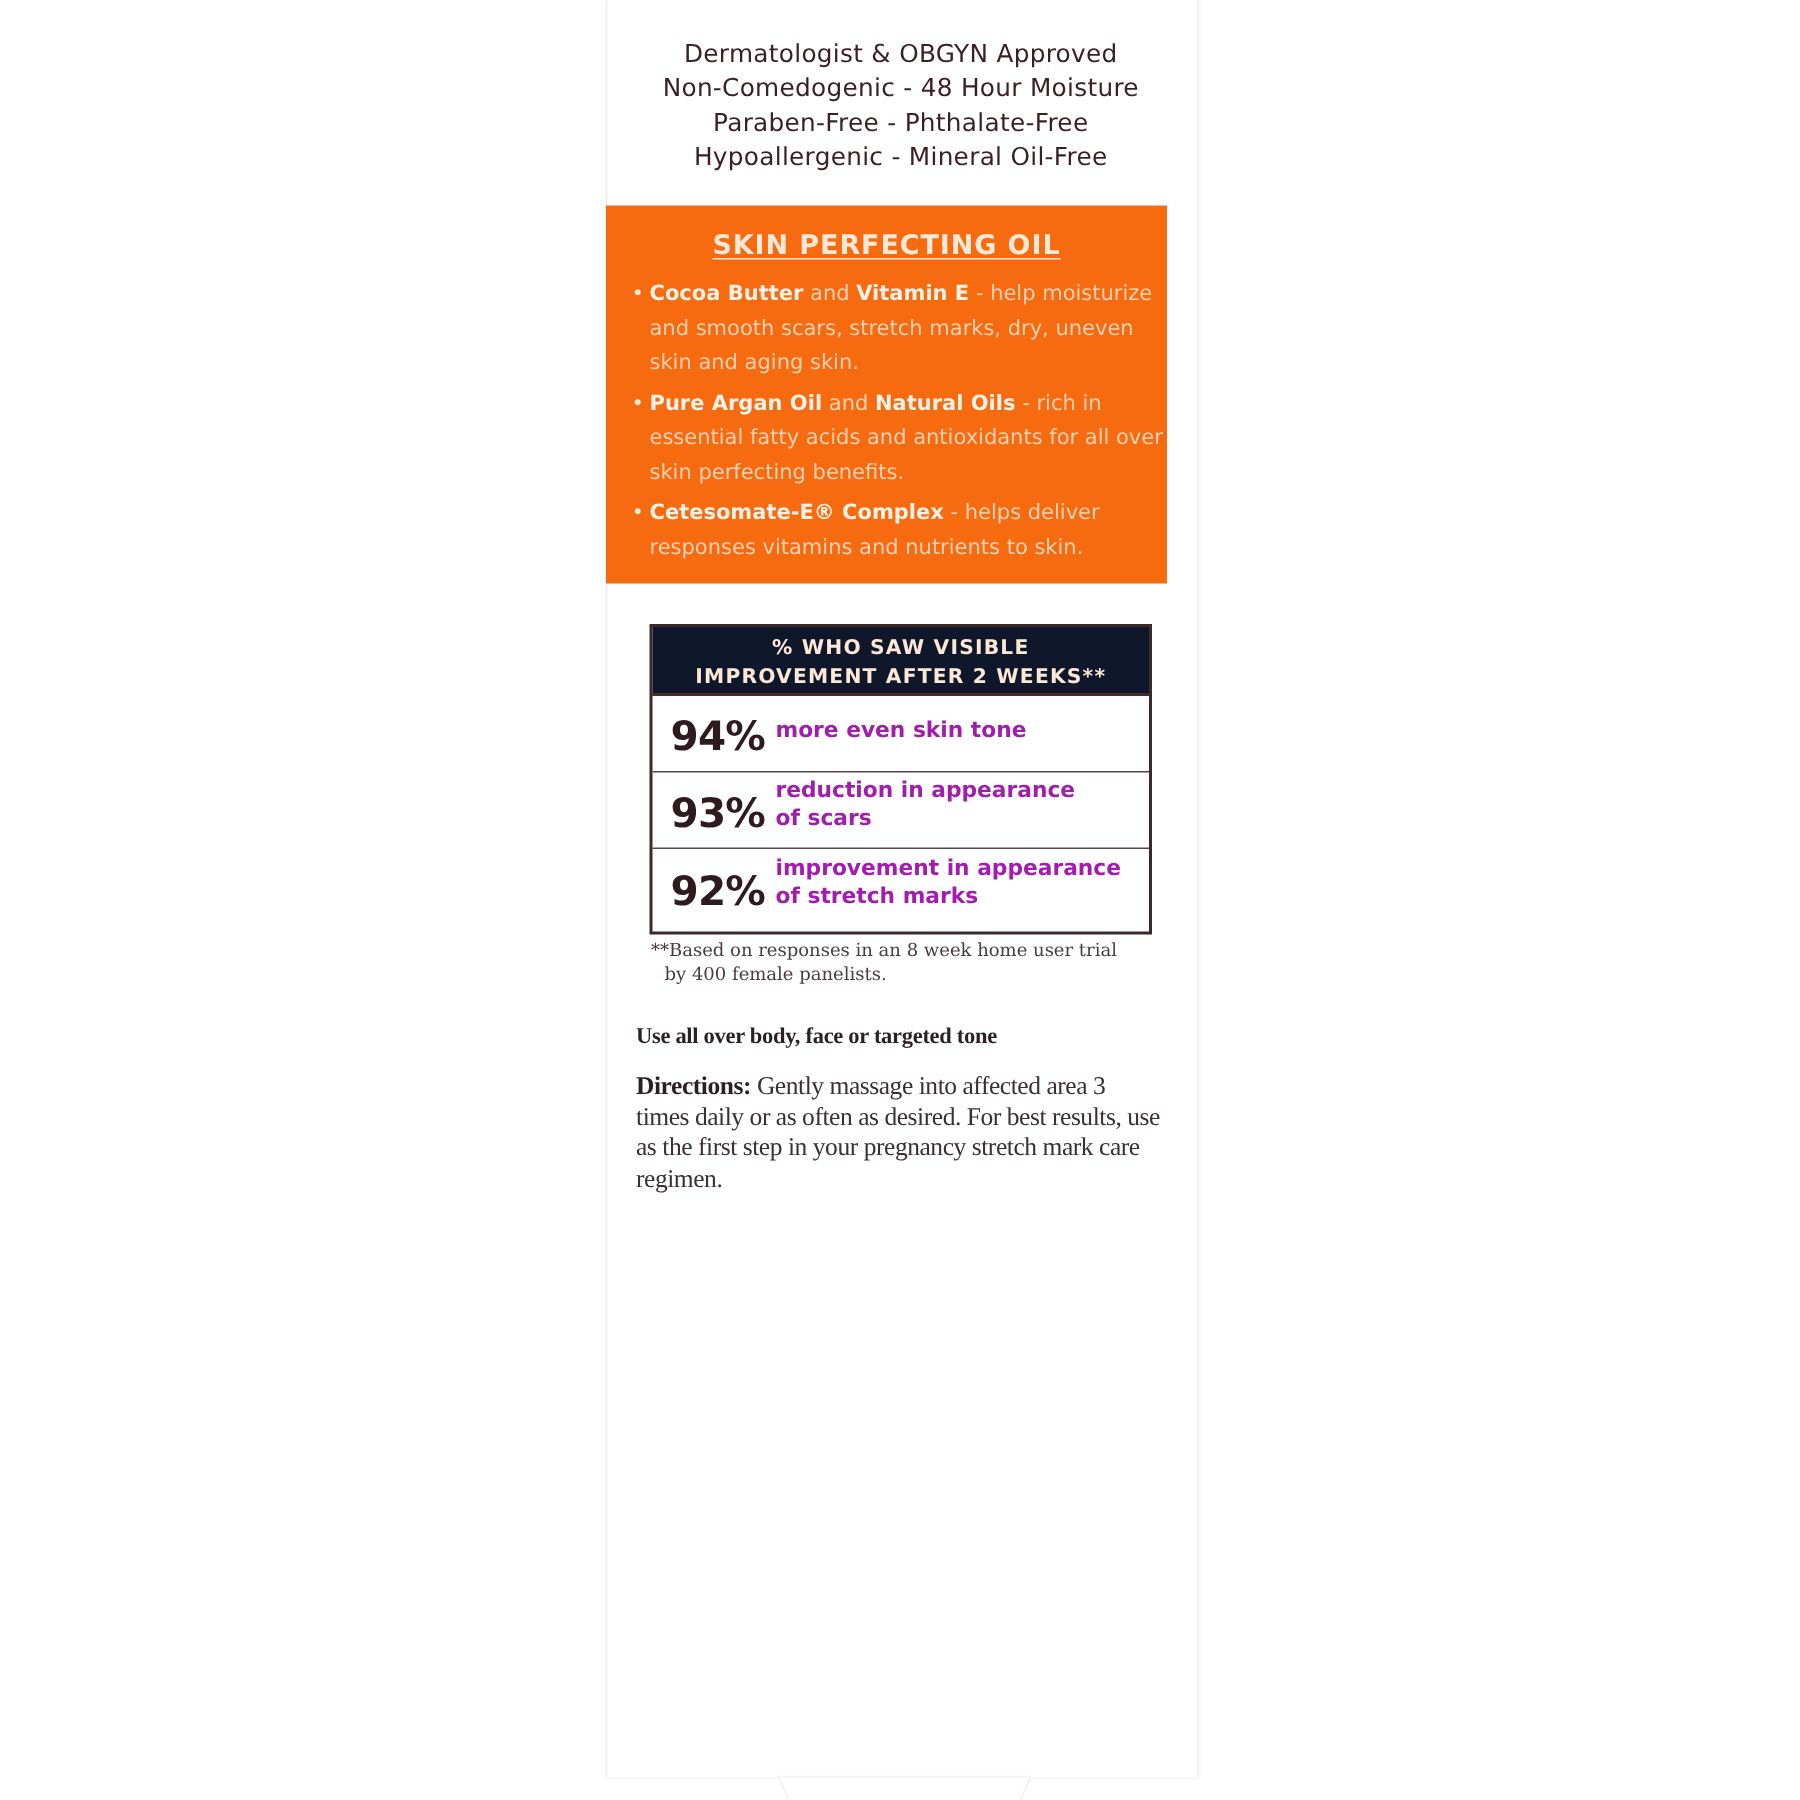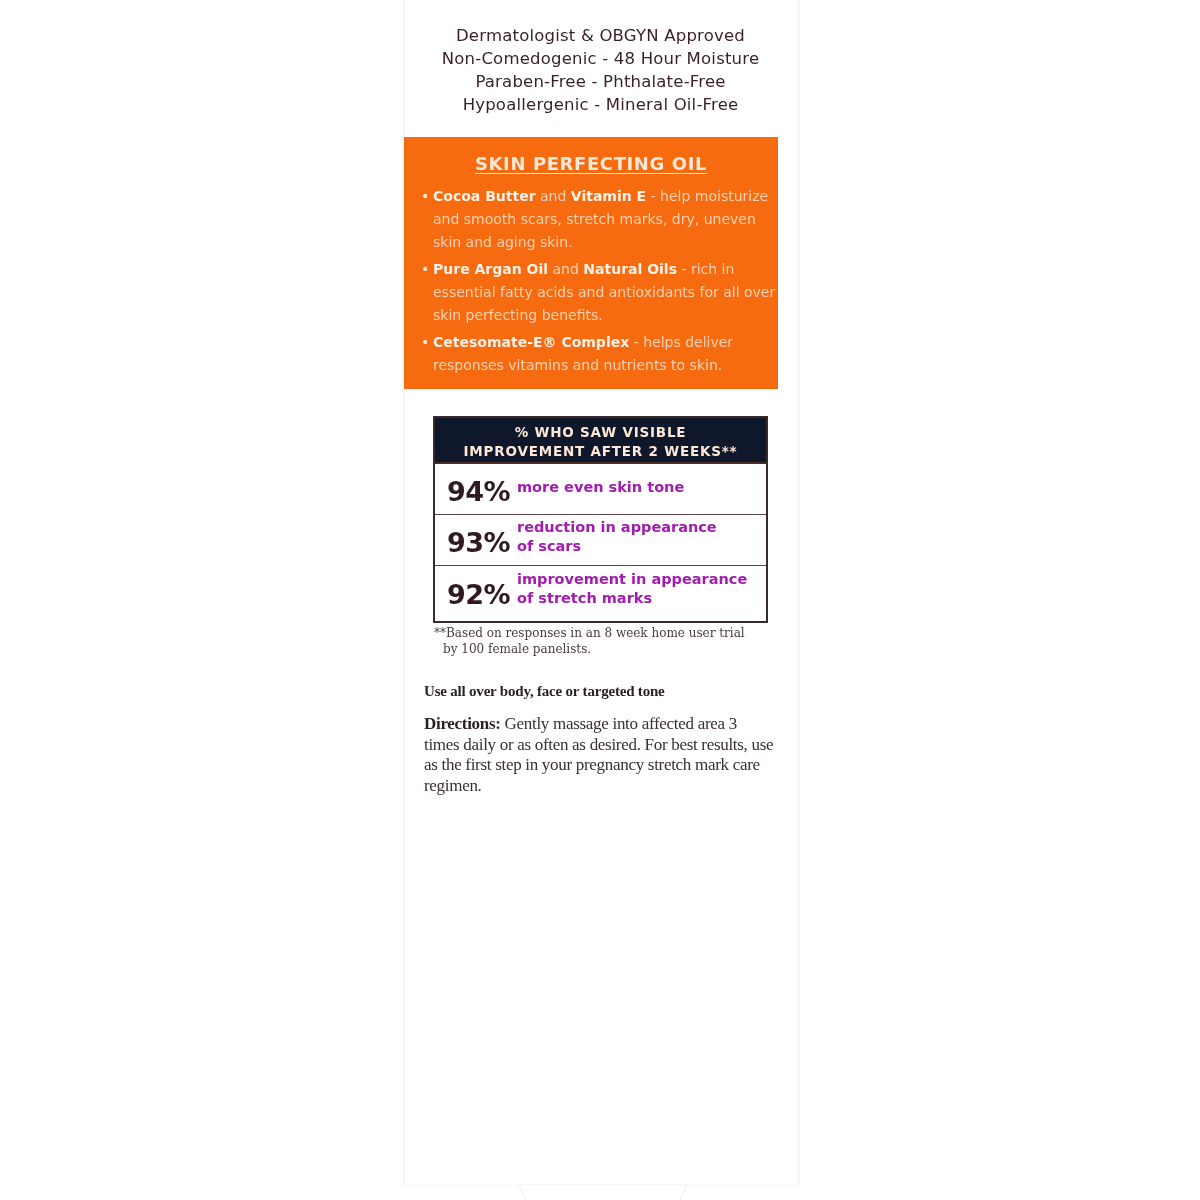--- a/index.html
+++ b/index.html
@@ -236,20 +236,20 @@
     <div class="pct">92%</div>
     <div class="desc">
       <div>improvement in appearance</div>
       <div>of stretch marks</div>
     </div>
   </div>
 </div>
 
 <div class="footnote">
   <div>**Based on responses in an 8 week home user trial</div>
-  <div class="l2">by 100 female panelists.</div>
+  <div class="l2">by 400 female panelists.</div>
 </div>
 
 <div class="usage">Use all over body, face or targeted tone</div>
 
 <div class="directions">
   <b>Directions:</b><span> Gently massage into affected area 3 times daily or as often as desired. For best results, use as the first step in your pregnancy stretch mark care regimen.</span>
 </div>
 
 </body></html>

